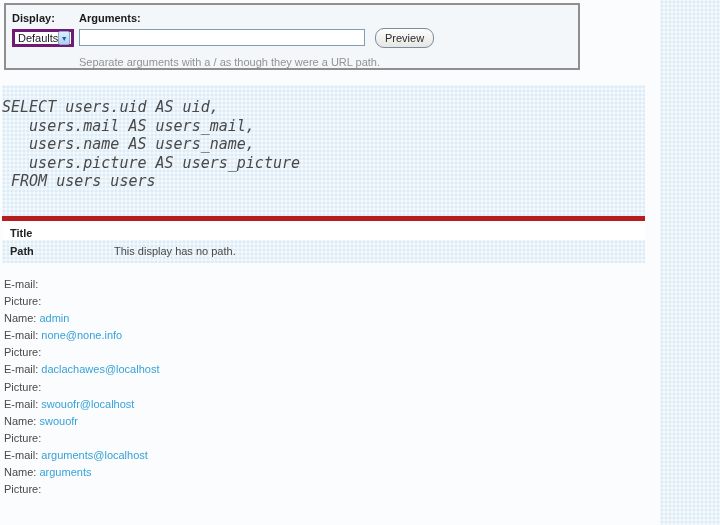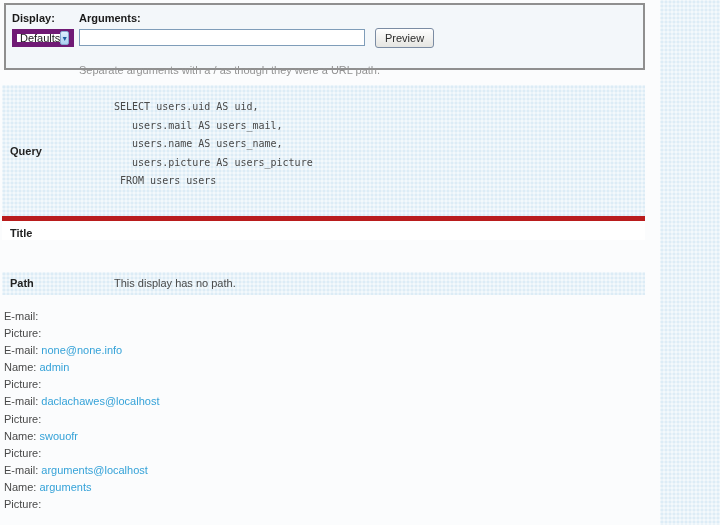--- a/index.html
+++ b/index.html
@@ -20,31 +20,31 @@
     background-position: 0 0, 2px 2px;
   }
   .right-band {
     position: absolute; left: 660px; top: 0;
     width: 60px; height: 525px;
   }
   .content { position: absolute; left: 0; top: 0; width: 648px; }
 
   
   .controls {
-    margin: 3px 0 0 4px; width: 641px; height: 67px;
+    margin: 3px 0 0 4px; width: 576px; height: 67px;
     background: #f3f7fa;
     border: 2px solid #8f8f8f;
     padding: 7px 0 0 6px;
     display: flex;
   }
   .ctl-label { font-weight: bold; color: #1a1a1a; display: block; margin-bottom: 5px; }
   .display-group { width: 67px; flex: 0 0 67px; }
   .fake-select {
     width: 62px; height: 18px; background: #fff;
-    border: 5px solid #701a75;
+    border: 3px solid #701a75;
     display: flex; align-items: center; justify-content: space-between;
     padding-left: 3px; cursor: default; color: #1a1a1a;
   }
   .select-arrow {
     width: 15px; height: 14px; margin-right: 1px;
     background: linear-gradient(#ddefff, #aed0f0);
     border: 1px solid #86a8d0; border-radius: 2px;
     display: flex; align-items: center; justify-content: center;
     font-size: 7px; color: #1f5da0; line-height: 1;
   }
@@ -54,43 +54,44 @@
     width: 286px; height: 17px;
     border: 1px solid #7f9db9; background: #fff;
     font-family: "Liberation Sans", sans-serif; font-size: 11px;
     padding: 1px 3px; outline: none;
   }
   .preview-btn {
     margin-left: 10px; height: 20px; margin-top: -1px;
     padding: 2px 9px 3px 9px;
     font-family: "Liberation Sans", sans-serif; font-size: 11px; color: #2b2b2b;
     background: linear-gradient(#fefefe, #e5e5e1);
-    border: 1px solid #7b8ca3; border-radius: 3px;
+    border: 1px solid #7b8ca3; border-radius: 9px;
     cursor: pointer;
   }
-  .help-text { margin-top: 16px; color: #929292; }
+  .help-text { margin-top: 8px; color: #929292; }
 
   
   .preview-table { margin: 15px 0 0 2px; width: 643px; }
   .prow { display: flex; width: 100%; }
   .plabel {
     flex: 0 0 112px; width: 112px; padding-left: 8px;
     font-weight: bold; color: #232323;
   }
   .prow-query { min-height: 131px; }
   .prow-query .plabel { display: flex; align-items: center; }
   .sql {
     margin: 0; padding: 13px 0 0 0;
     font-family: "DejaVu Sans Mono", "Liberation Mono", monospace;
-    font-size: 10px; line-height: 18.5px; color: #494949;
+    font-size: 15px; line-height: 18.5px; color: #494949;
     white-space: pre;
+    font-style: italic;
   }
   .prow-title { height: 24px; background: #fff; border-top: 5px solid #b91c1c; }
   .prow-title .plabel { padding-top: 6px; }
-  .prow-path { height: 23px; margin-top: 32px; }
+  .prow-path { height: 23px; }
   .prow-path .plabel { padding-top: 5px; }
   .prow-path .pvalue { padding-top: 5px; color: #494949; }
 
   
   .user-list { margin: 13px 0 0 4px; line-height: 17.1px; }
   .user-list .line { white-space: pre-wrap; }
   .ulink { color: #35a2d8; text-decoration: none; cursor: pointer; }
 </style>
 </head>
 <body>
@@ -112,21 +113,20 @@
       <div class="args-row">
         <input class="args-input" type="text" value="" style="">
         <button class="preview-btn">Preview</button>
       </div>
       <div class="help-text">Separate arguments with a / as though they were a URL path.</div>
     </div>
   </fieldset>
 
   <div class="preview-table">
     <div class="prow prow-query texture">
-      <div class="plabel">Query</div>
       <pre class="sql">SELECT users.uid AS uid,
    users.mail AS users_mail,
    users.name AS users_name,
    users.picture AS users_picture
  FROM users users</pre>
     </div>
     <div class="prow prow-title">
       <div class="plabel">Title</div>
       <div class="pvalue"></div>
     </div>
@@ -135,29 +135,30 @@
       <div class="pvalue">This display has no path.</div>
     </div>
   </div>
 
   <div class="user-list">
       <div>
         <div class="line"><span>E-mail:</span></div>
         <div class="line"><span>Picture:</span></div>
       </div>
       <div>
+        <div class="line"><span>Name:</span> <a class="ulink" href="#">admin</a></div>
         <div class="line"><span>E-mail:</span> <a class="ulink" href="#">none@none.info</a></div>
-        <div class="line"><span>Name:</span> <a class="ulink" href="#">admin</a></div>
         <div class="line"><span>Picture:</span></div>
       </div>
       <div>
         <div class="line"><span>E-mail:</span> <a class="ulink" href="#">daclachawes@localhost</a></div>
         <div class="line"><span>Picture:</span></div>
       </div>
       <div>
+        <div class="line"><span>E-mail:</span> <a class="ulink" href="#">swouofr@localhost</a></div>
         <div class="line"><span>Name:</span> <a class="ulink" href="#">swouofr</a></div>
         <div class="line"><span>Picture:</span></div>
       </div>
       <div>
         <div class="line"><span>E-mail:</span> <a class="ulink" href="#">arguments@localhost</a></div>
         <div class="line"><span>Name:</span> <a class="ulink" href="#">arguments</a></div>
         <div class="line"><span>Picture:</span></div>
       </div>
     </div>
 

